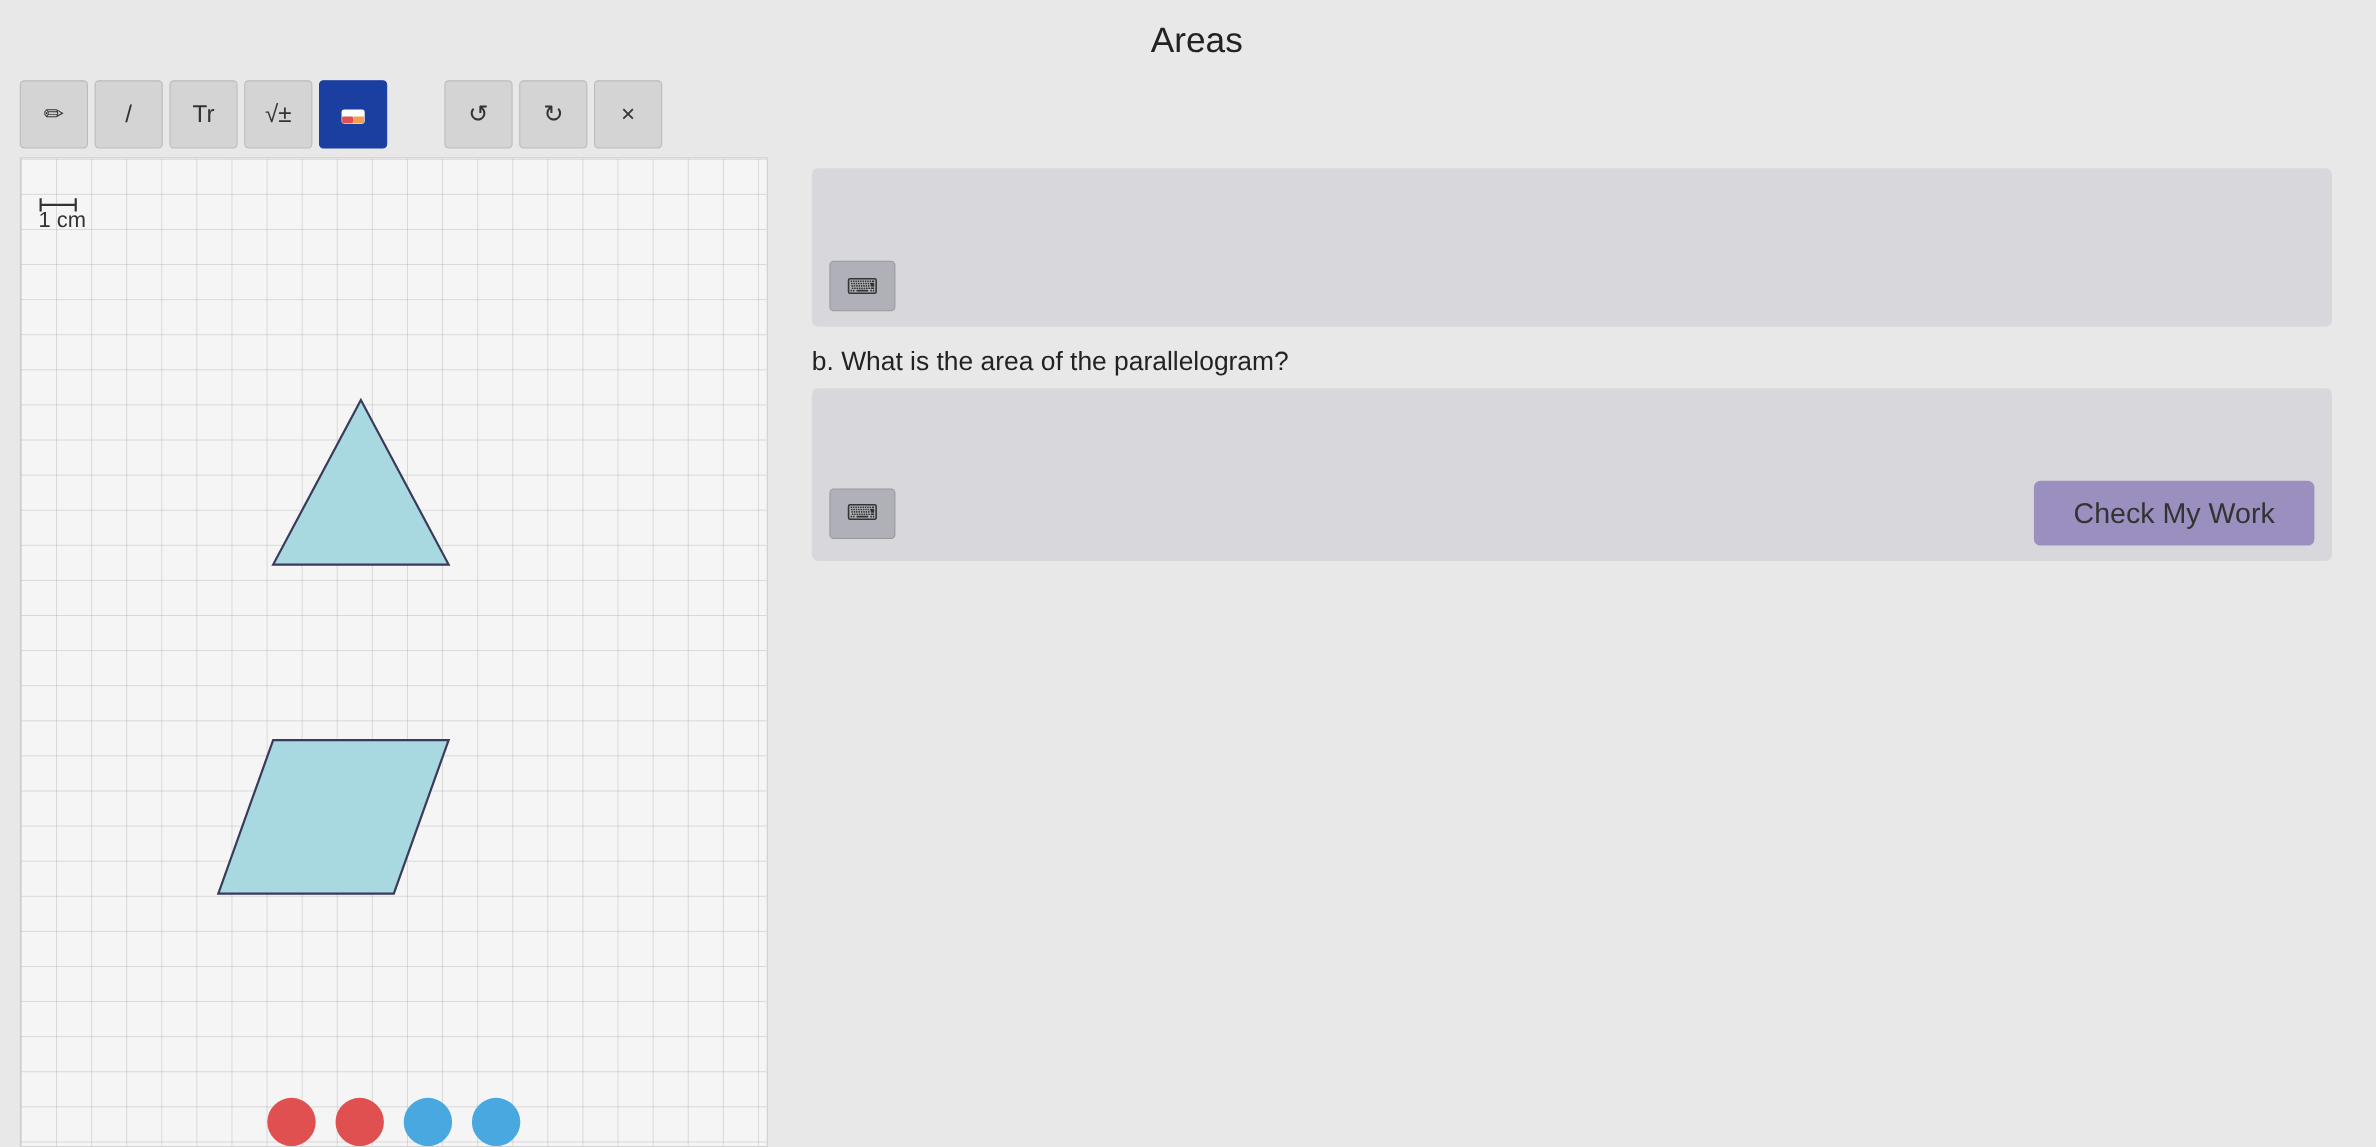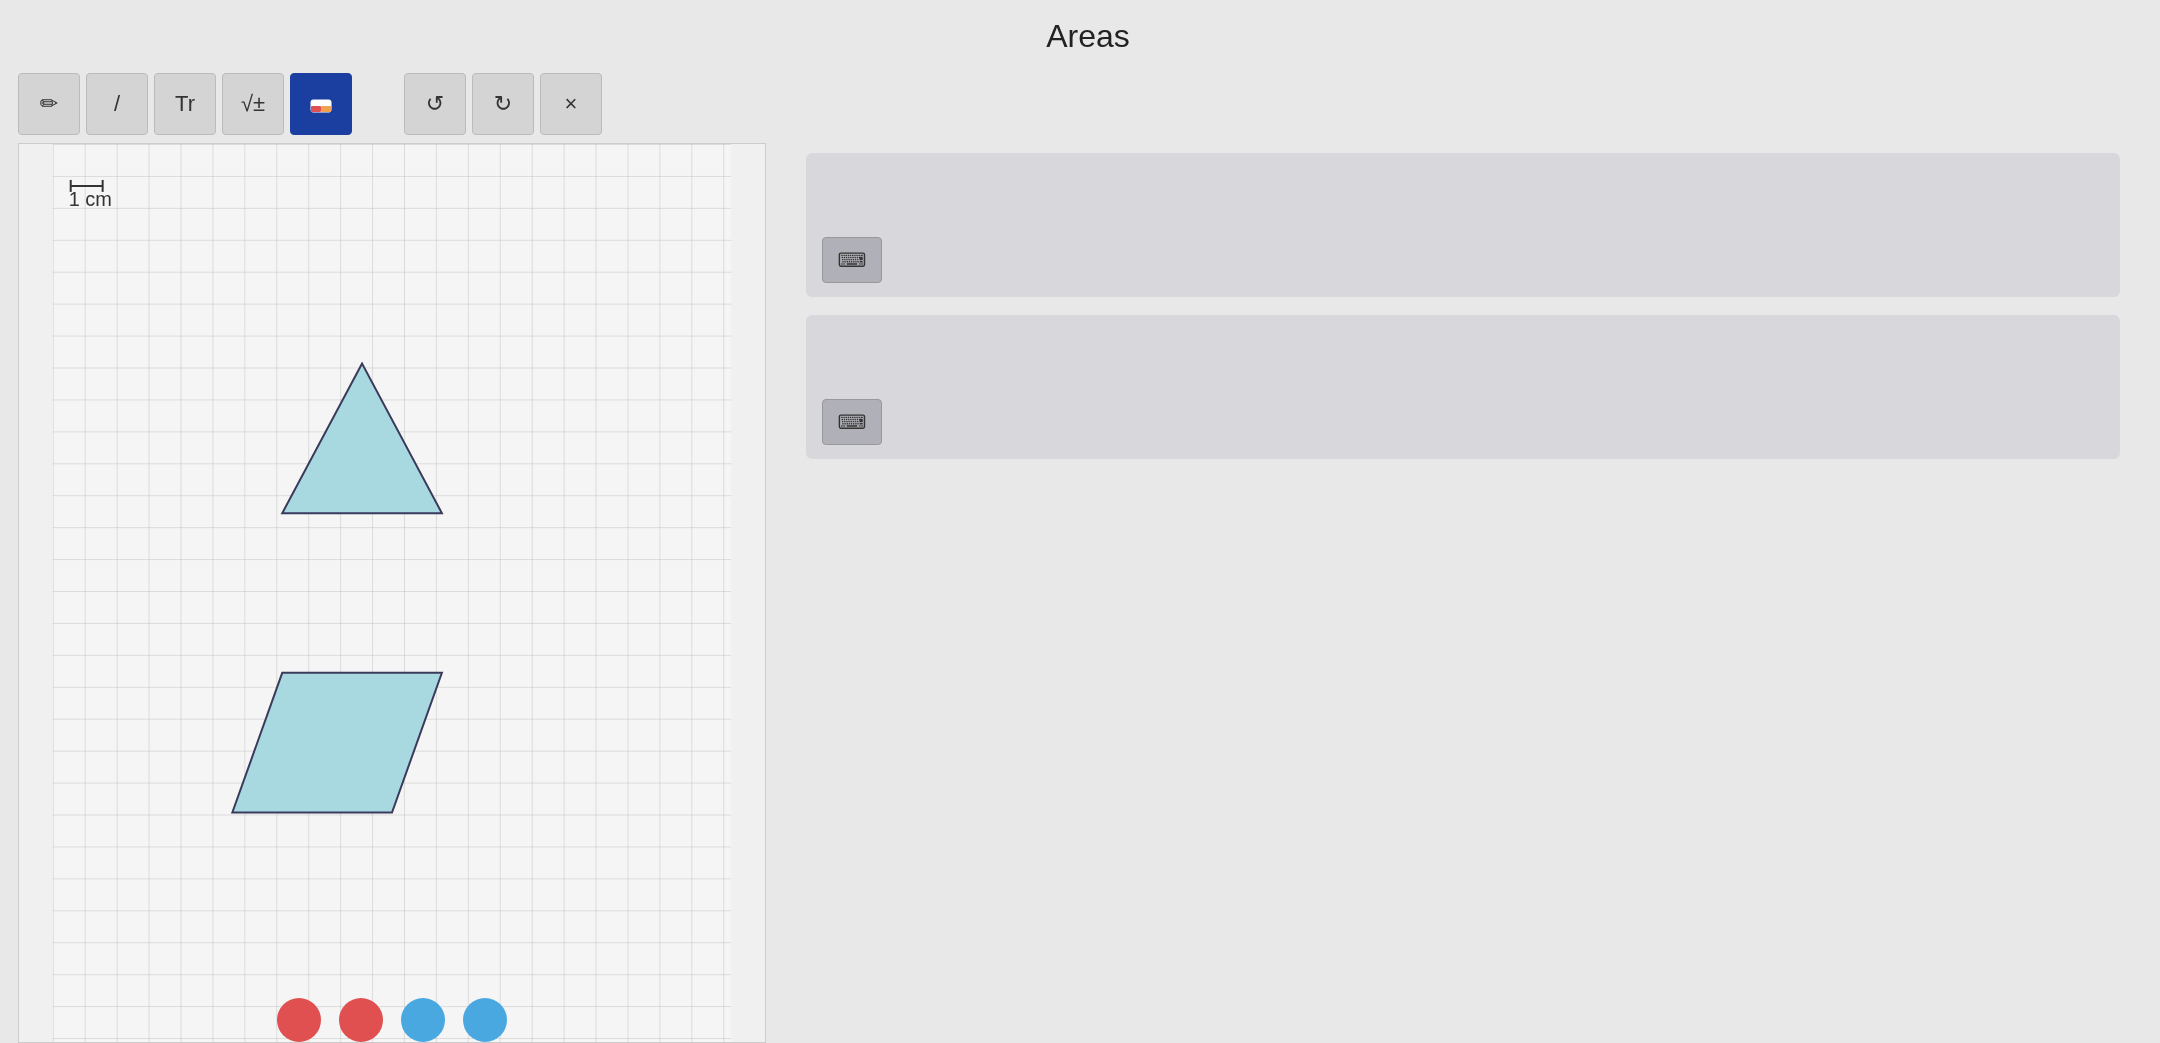--- a/index.html
+++ b/index.html
@@ -74,21 +74,21 @@
 
     
     .main-content {
       display: flex;
       flex: 1;
       gap: 0;
     }
 
     
     .canvas-area {
-      width: 748px;
+      width: 680px;
       background: #f0f0f0;
       border: 1px solid #ccc;
       position: relative;
       overflow: hidden;
       margin: 0 10px 0 18px;
     }
 
     .grid-canvas {
       width: 100%;
       height: 100%;
@@ -251,24 +251,26 @@
         <textarea class="answer-input-area" rows="2" style=""></textarea>
         <div class="answer-row">
           <button class="keyboard-btn">
             <span class="keyboard-icon">⌨</span>
           </button>
         </div>
       </div>
     </div>
 
     <div>
+      <div class="question-label">b. What is the area of the parallelogram?</div>
       <div class="answer-box">
         <textarea class="answer-input-area" rows="2" style=""></textarea>
         <div class="answer-row">
           <button class="keyboard-btn">
             <span class="keyboard-icon">⌨</span>
           </button>
+          <button class="check-my-work-btn">Check My Work</button>
         </div>
       </div>
     </div>
 
   </div>
 </div>
 
 </body></html>

